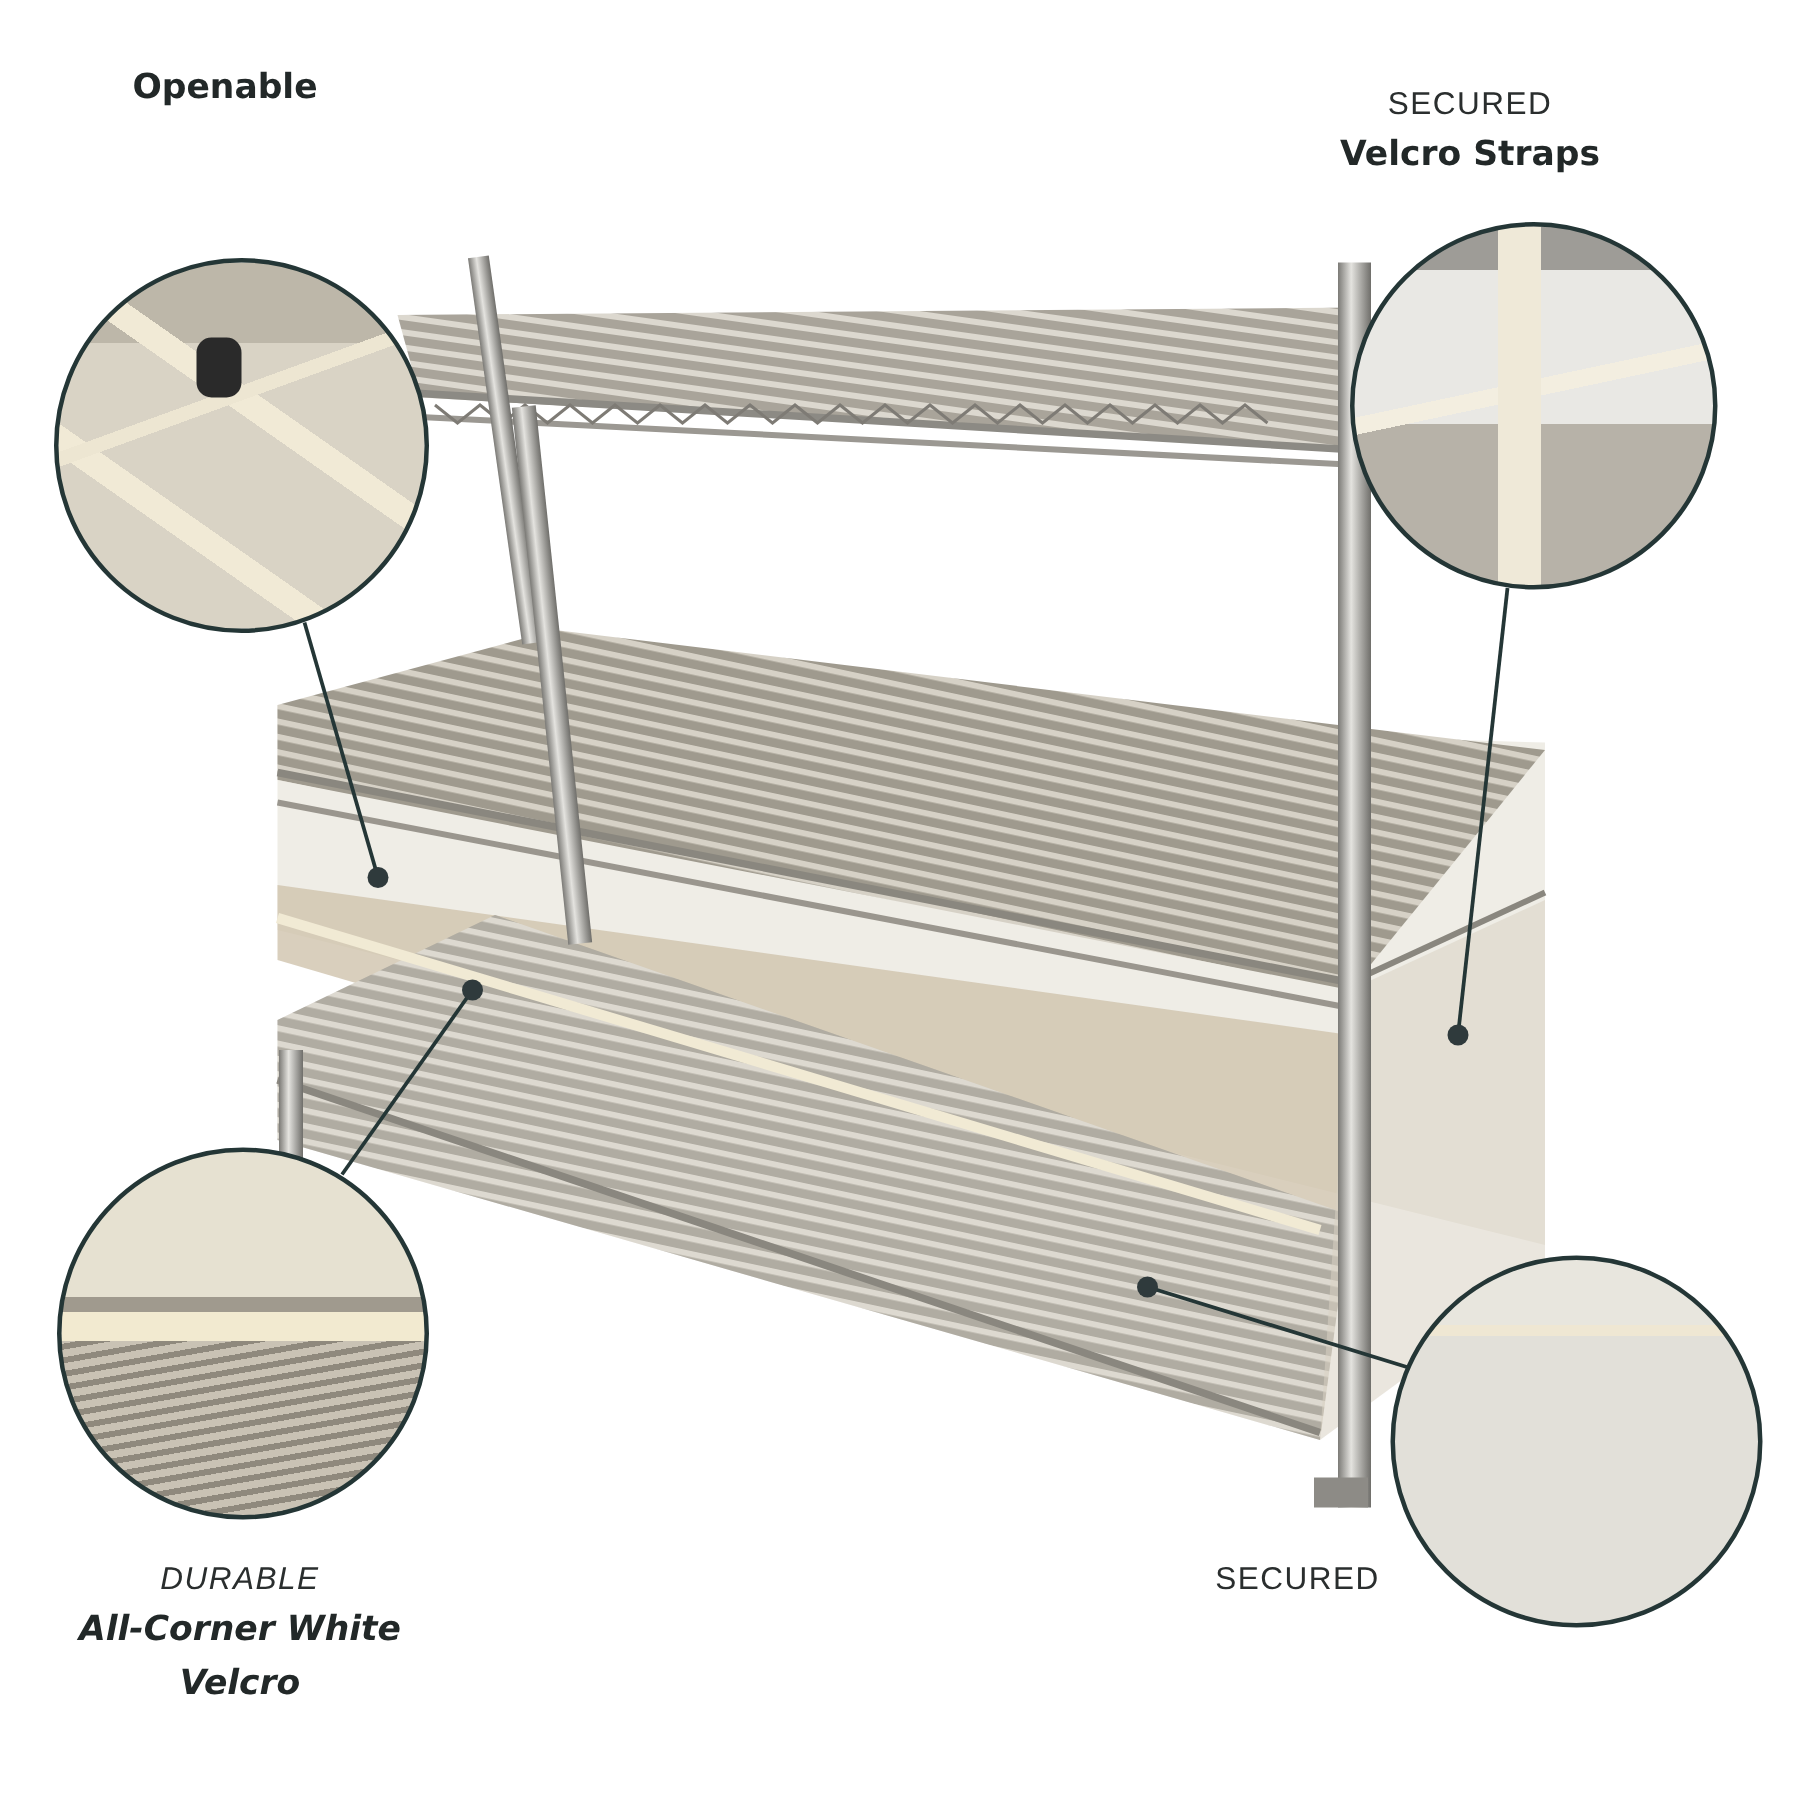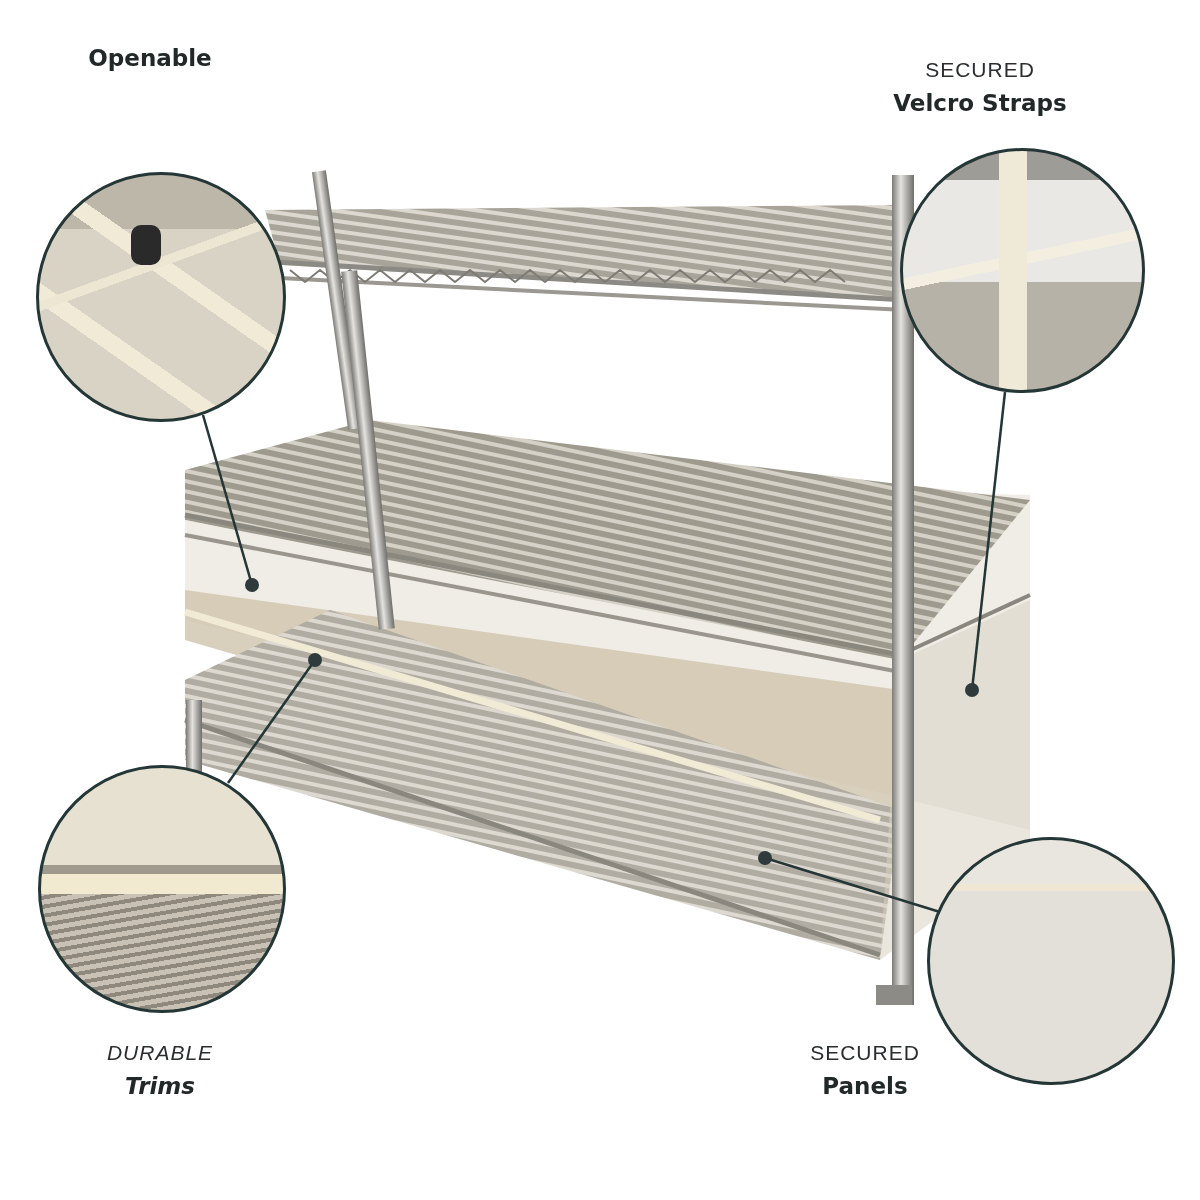--- a/index.html
+++ b/index.html
@@ -115,19 +115,19 @@
   <div class="title">Openable</div>
 </div>
 
 <div class="label" style="left:860px; top:55px; width:240px;">
   <div class="kicker">SECURED</div>
   <div class="title">Velcro Straps</div>
 </div>
 
 <div class="label" style="left:20px; top:1038px; width:280px;font-style:italic;">
   <div class="kicker">DURABLE</div>
-  <div class="title">Trims</div>
+  <div class="title">All-Corner White</div>
+  <div class="title">Velcro</div>
 </div>
 
 <div class="label" style="left:755px; top:1038px; width:220px;">
   <div class="kicker">SECURED</div>
-  <div class="title">Panels</div>
 </div>
 
 </body></html>

